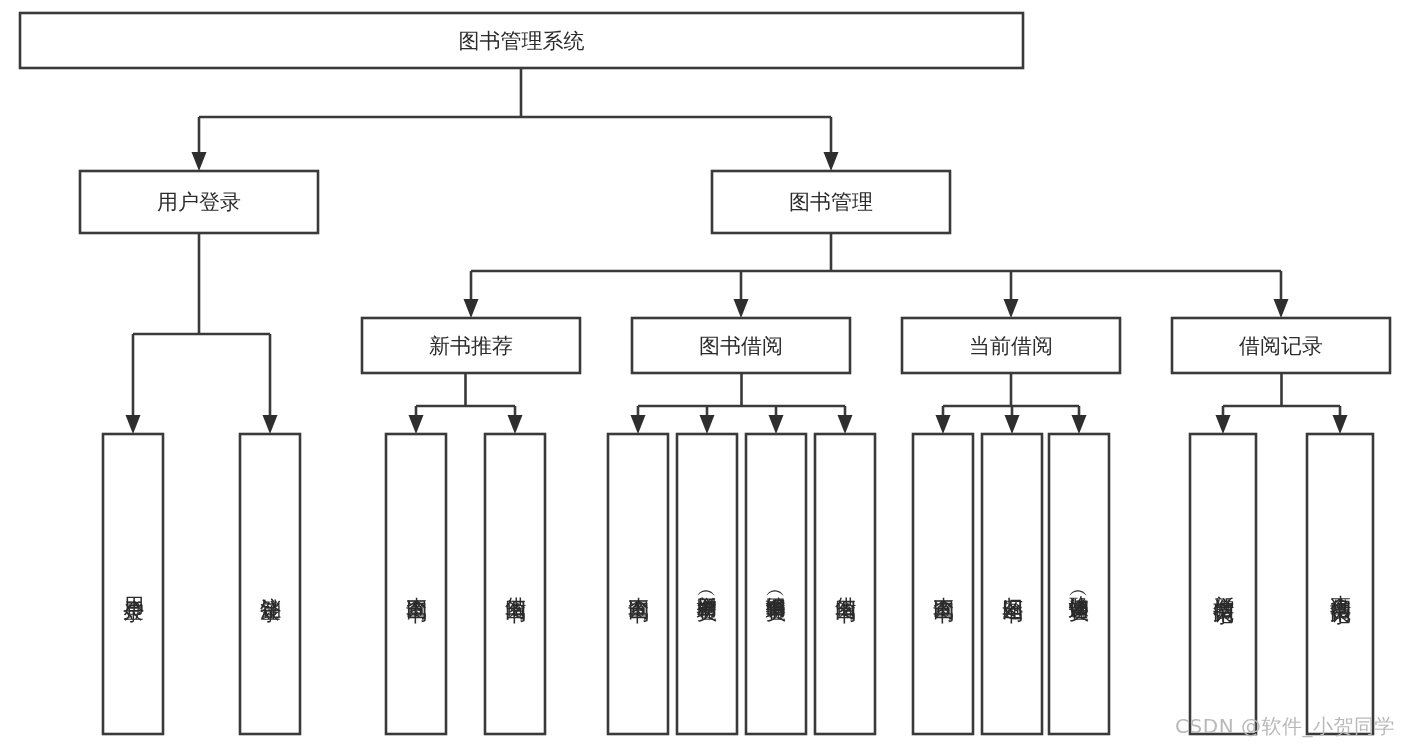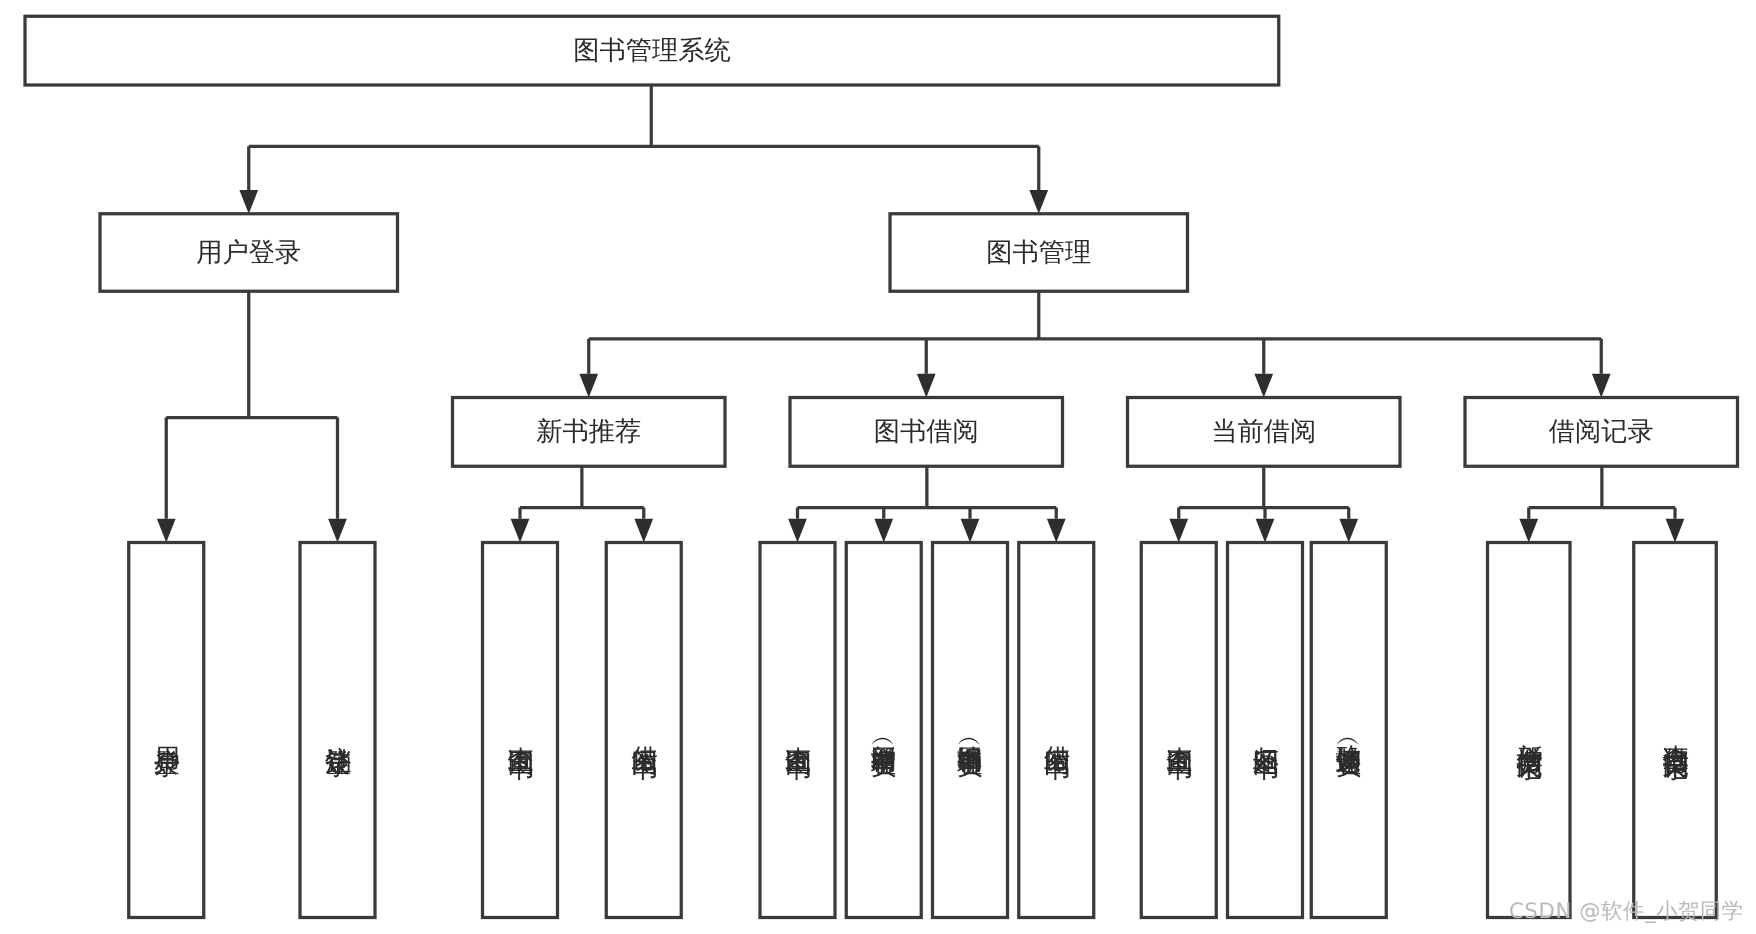--- a/index.html
+++ b/index.html
@@ -61,21 +61,21 @@
     align-items: center;
     justify-content: center;
     white-space: nowrap;
     pointer-events: none;
   }
   .watermark {
     position: absolute;
     right: 10px;
     bottom: 5px;
     font-family: "DejaVu Sans", "Liberation Sans", sans-serif;
-    font-size: 17px;
+    font-size: 20px;
     color: #b9b9b9;
     letter-spacing: 0.5px;
     white-space: nowrap;
   }
 </style>
 </head>
 <body>
 
 <div id="diagram-root">
   <svg class="diagram" viewBox="0 0 1405 747">

